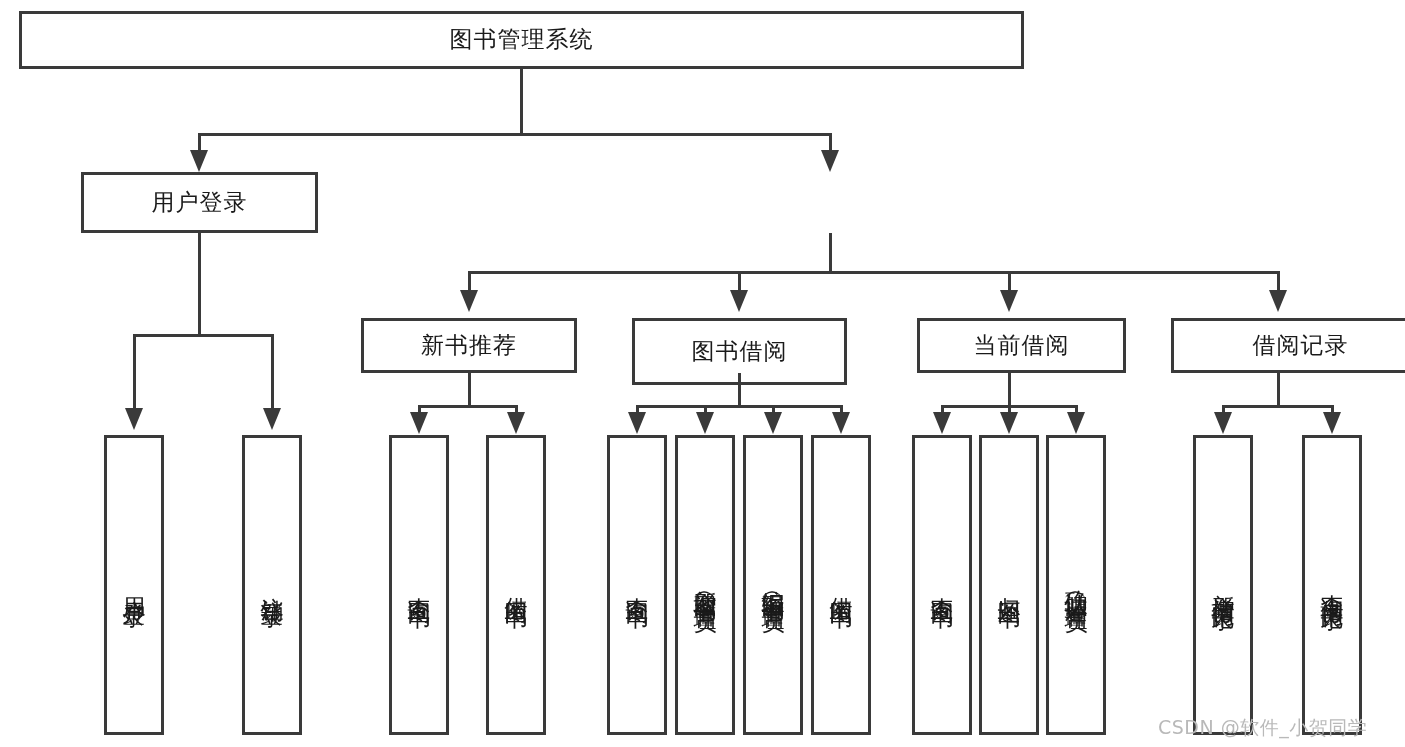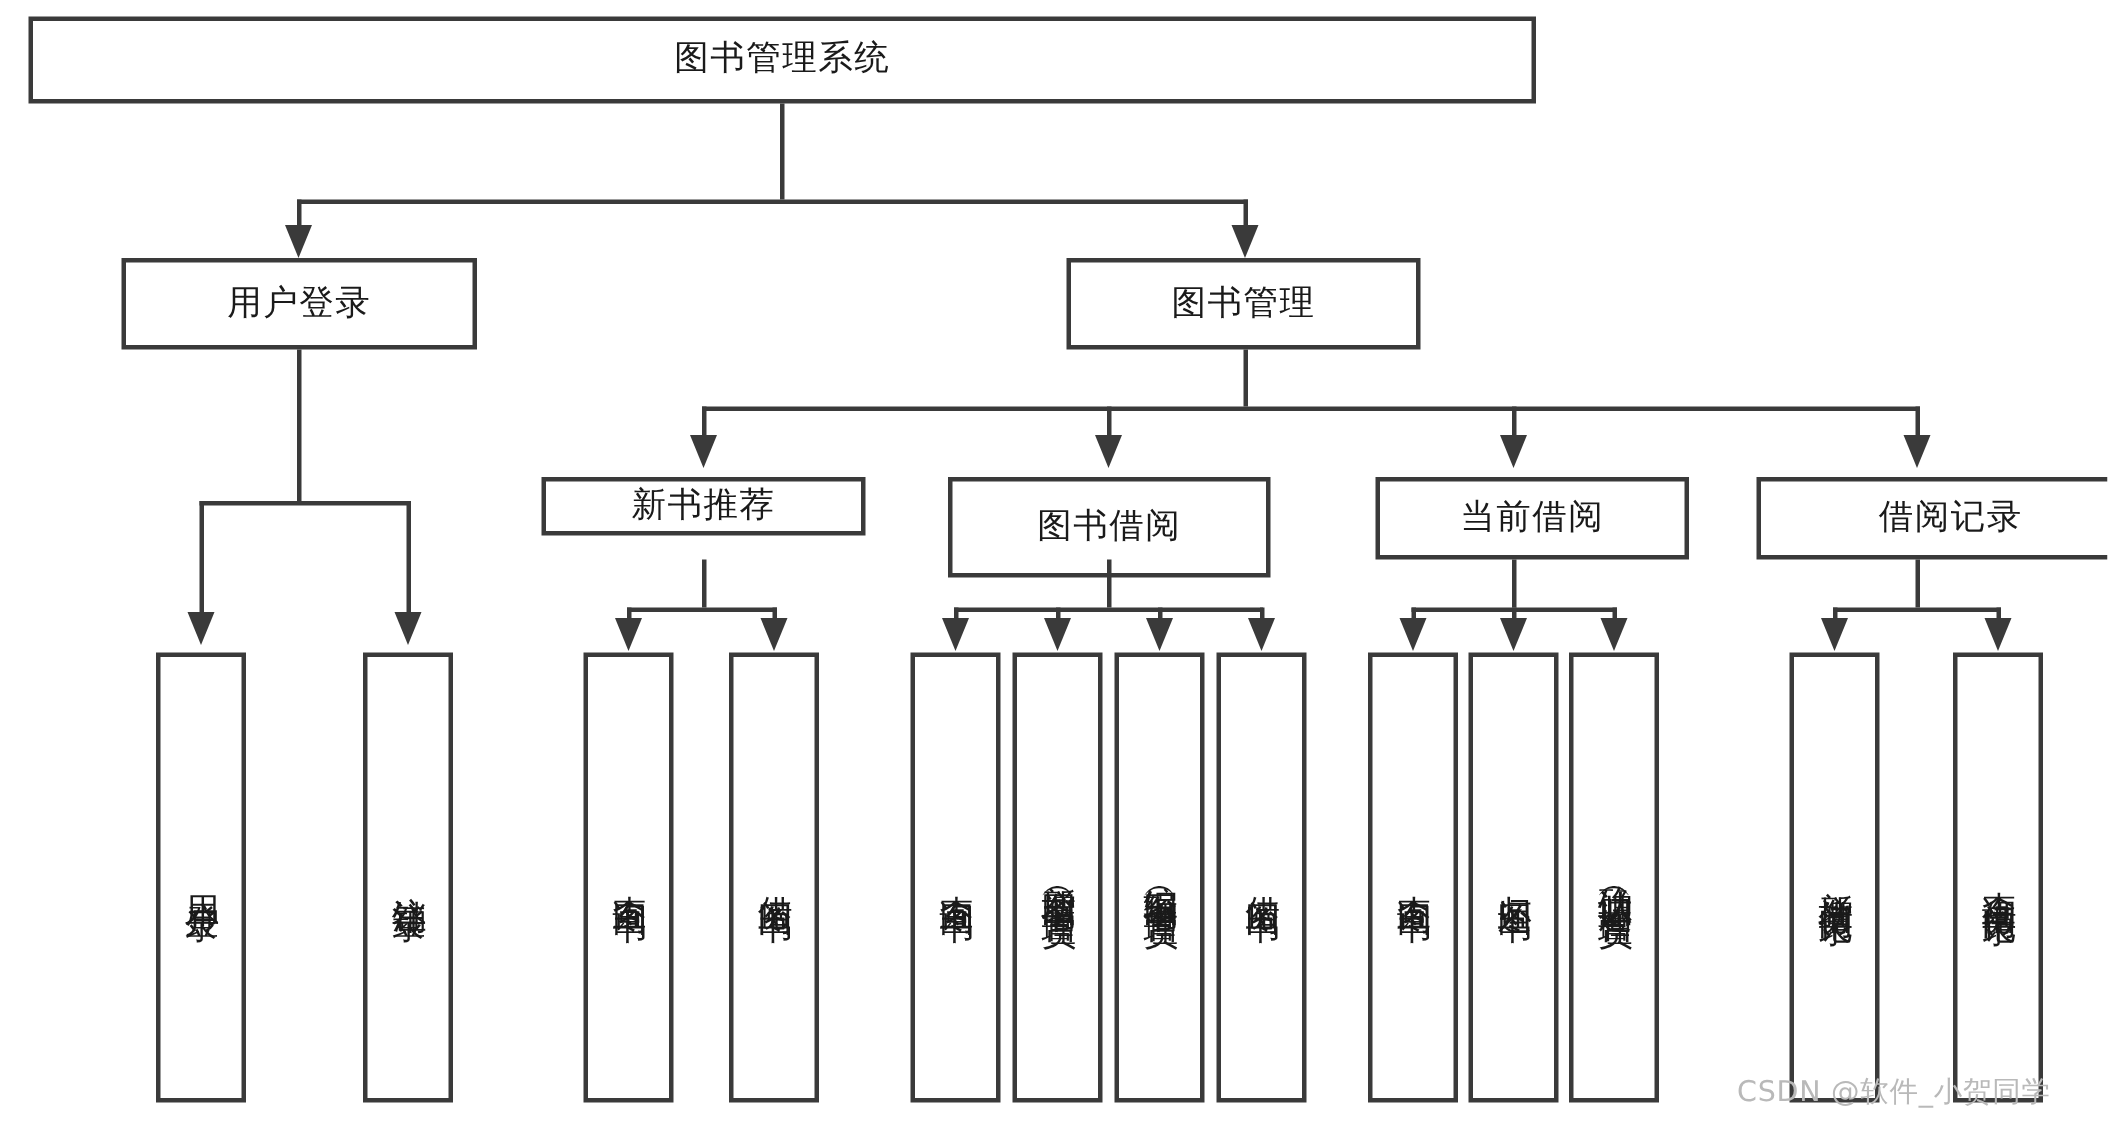--- a/index.html
+++ b/index.html
@@ -90,23 +90,20 @@
 
   <div class="edge v" style="left:198px; top:133px; height:22px;"></div>
   <div class="arrow" style="left:190px; top:150px;"></div>
 
   <div class="edge v" style="left:829px; top:133px; height:22px;"></div>
   <div class="arrow" style="left:821px; top:150px;"></div>
 
   <div class="node horiz" style="left:81px; top:172px; width:237px; height:61px;">
     <span>用户登录</span>
   </div>
-  <div class="node horiz" style="left:711px; top:172px; width:236px; height:61px;">
-    <span>图书管理</span>
-  </div>
 
   <div class="edge v" style="left:198px; top:233px; height:101px;"></div>
   <div class="edge h" style="left:133px; top:334px; width:141px;"></div>
   <div class="edge v" style="left:133px; top:334px; height:78px;"></div>
   <div class="arrow" style="left:125px; top:408px;"></div>
   <div class="edge v" style="left:271px; top:334px; height:78px;"></div>
   <div class="arrow" style="left:263px; top:408px;"></div>
 
   <div class="edge v" style="left:829px; top:233px; height:38px;"></div>
   <div class="edge h" style="left:468px; top:271px; width:812px;"></div>
@@ -116,21 +113,21 @@
 
   <div class="edge v" style="left:738px; top:271px; height:22px;"></div>
   <div class="arrow" style="left:730px; top:290px;"></div>
 
   <div class="edge v" style="left:1008px; top:271px; height:22px;"></div>
   <div class="arrow" style="left:1000px; top:290px;"></div>
 
   <div class="edge v" style="left:1277px; top:271px; height:22px;"></div>
   <div class="arrow" style="left:1269px; top:290px;"></div>
 
-  <div class="node horiz" style="left:361px; top:318px; width:216px; height:39px;">
+  <div class="node horiz" style="left:361px; top:318px; width:216px; height:55px;">
     <span>新书推荐</span>
   </div>
   <div class="node horiz" style="left:632px; top:318px; width:215px; height:67px;">
     <span>图书借阅</span>
   </div>
   <div class="node horiz" style="left:917px; top:318px; width:209px; height:55px;">
     <span>当前借阅</span>
   </div>
   <div class="node horiz" style="left:1171px; top:318px; width:259px; height:55px;">
     <span>借阅记录</span>

